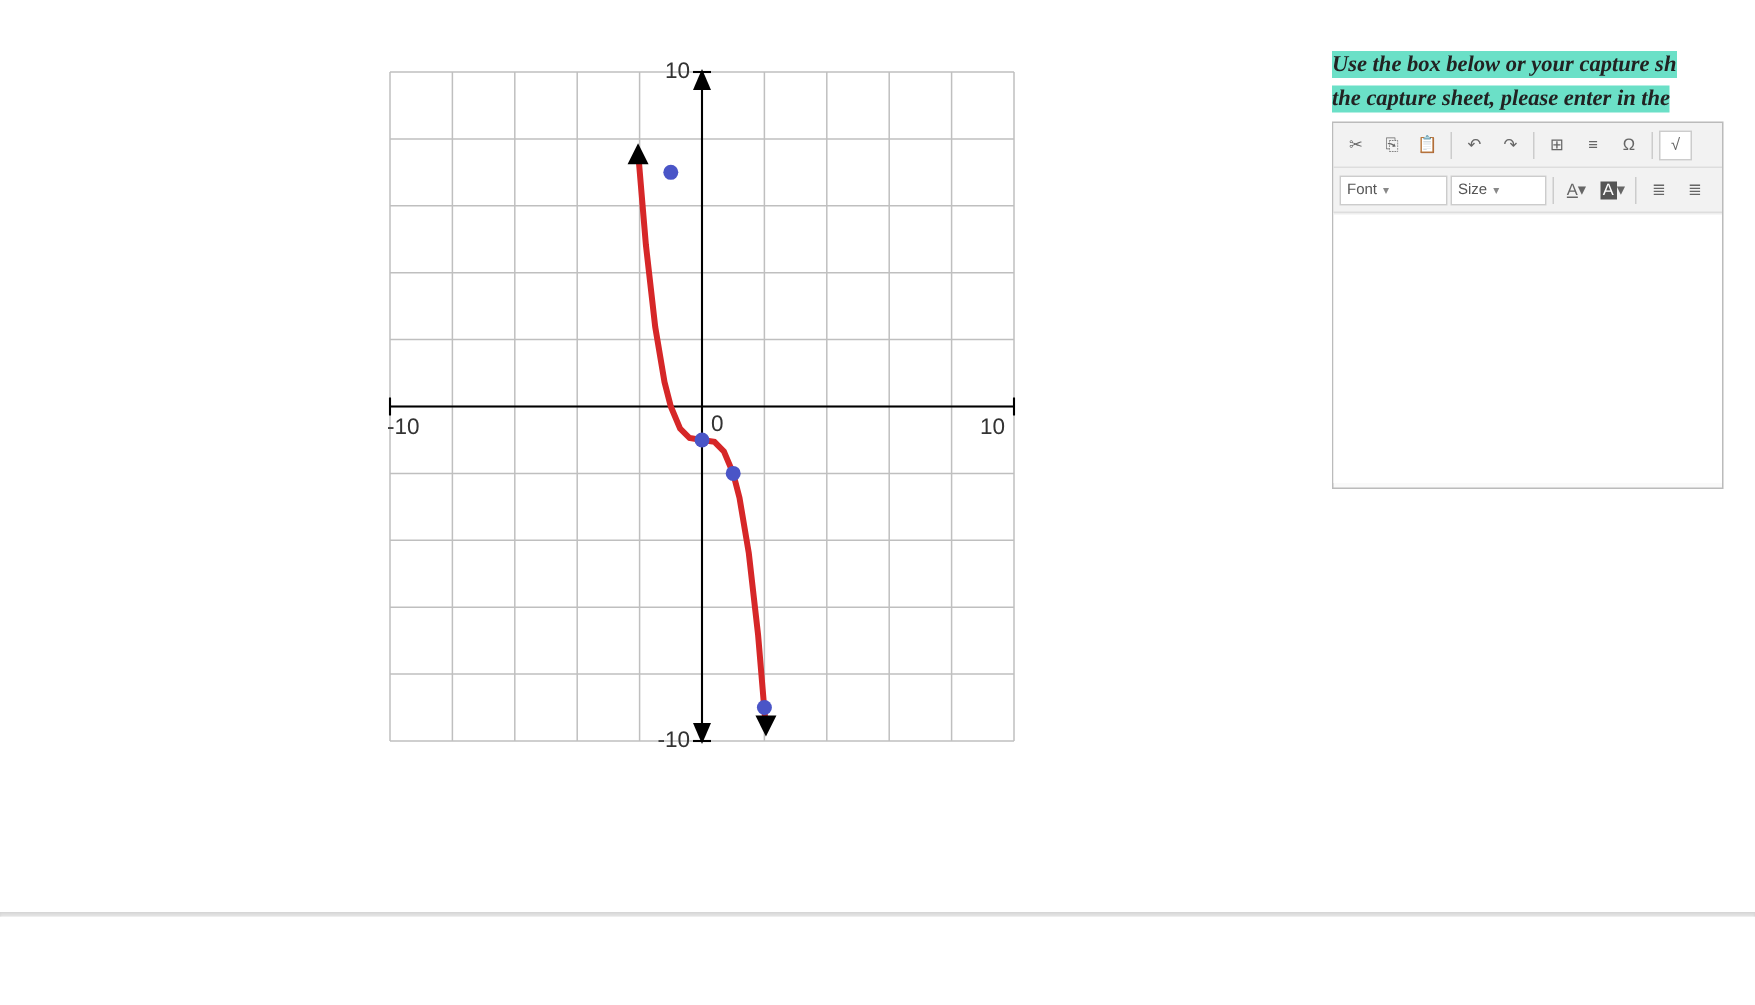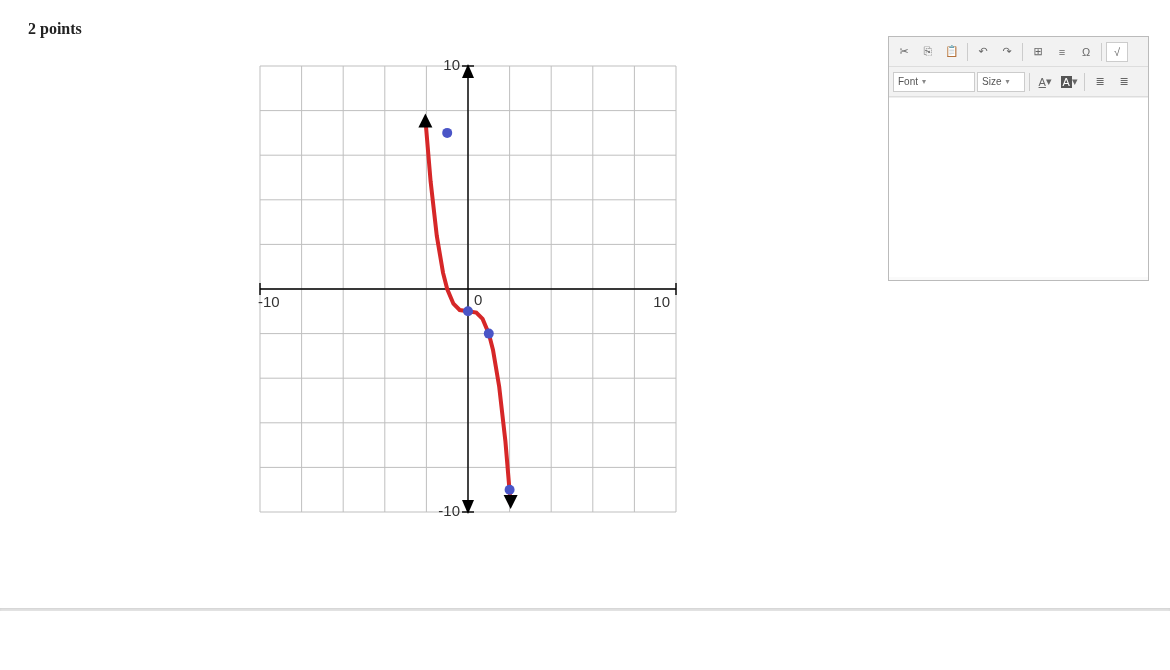--- a/index.html
+++ b/index.html
@@ -118,21 +118,20 @@
   .pt { fill:#4a55c7; }
   .lbl { font-family: Arial,sans-serif; font-size:15px; fill:#333;}
   .arrowhead { fill:#000; }
 </style>
 </head>
 <body>
 
 <div class="page">
 
   <div class="left-col">
-    <div class="points">2 points</div>
 
     <div class="graph-wrap">
       <svg id="graph-svg" width="440" height="470" viewBox="0 0 440 470">
           <g class="grid">
             <line x1="12" y1="458" x2="12" y2="12"></line>
             <line x1="53.599999999999994" y1="458" x2="53.599999999999994" y2="12"></line>
             <line x1="95.19999999999999" y1="458" x2="95.19999999999999" y2="12"></line>
             <line x1="136.8" y1="458" x2="136.8" y2="12"></line>
             <line x1="178.4" y1="458" x2="178.4" y2="12"></line>
             <line x1="220" y1="458" x2="220" y2="12"></line>
@@ -173,20 +172,24 @@
           <polygon class="arrowhead" fill="#000" points="262.64,455.08000000000004 255.64,441.08000000000004 269.64,441.08000000000004"></polygon>
           <circle class="pt" cx="199.2" cy="78.9" r="5"></circle>
           <circle class="pt" cx="220" cy="257.3" r="5"></circle>
           <circle class="pt" cx="240.8" cy="279.6" r="5"></circle>
           <circle class="pt" cx="261.6" cy="435.70000000000005" r="5"></circle>
         </svg>
     </div>
   </div>
 
   <div class="right-col">
+    <div>
+      <span class="hilite">Use the box below or your capture sh</span><br>
+      <span class="hilite">the capture sheet, please enter in the </span>
+    </div>
 
     <div class="editor">
       <div class="toolbar-row">
         <div class="tbtn">
             <span>✂</span>
           </div>
         <div class="tbtn">
             <span>⎘</span>
           </div>
         <div class="tbtn">
@@ -208,25 +211,25 @@
           </div>
         <div class="tbtn">
             <span>Ω</span>
           </div>
         <div class="tsep"></div>
         <div class="tbtn" style="border:1px solid #ccc;background:#fff">
             <span>√</span>
           </div>
       </div>
       <div class="toolbar-row row2">
-        <div class="sel" style="width:82px">
+        <div class="sel" style="width:72px">
           <span>Font</span>
           <span class="caret">▾</span>
         </div>
-        <div class="sel" style="width:48px">
+        <div class="sel" style="width:64px">
           <span>Size</span>
           <span class="caret">▾</span>
         </div>
         <div class="tsep"></div>
         <div class="tbtn">
           <span style="text-decoration:underline">A</span>
             <span class="caret">▾</span>
         </div>
         <div class="tbtn">
           <span style="background:#555;color:#fff;padding:0 2px">A</span>

